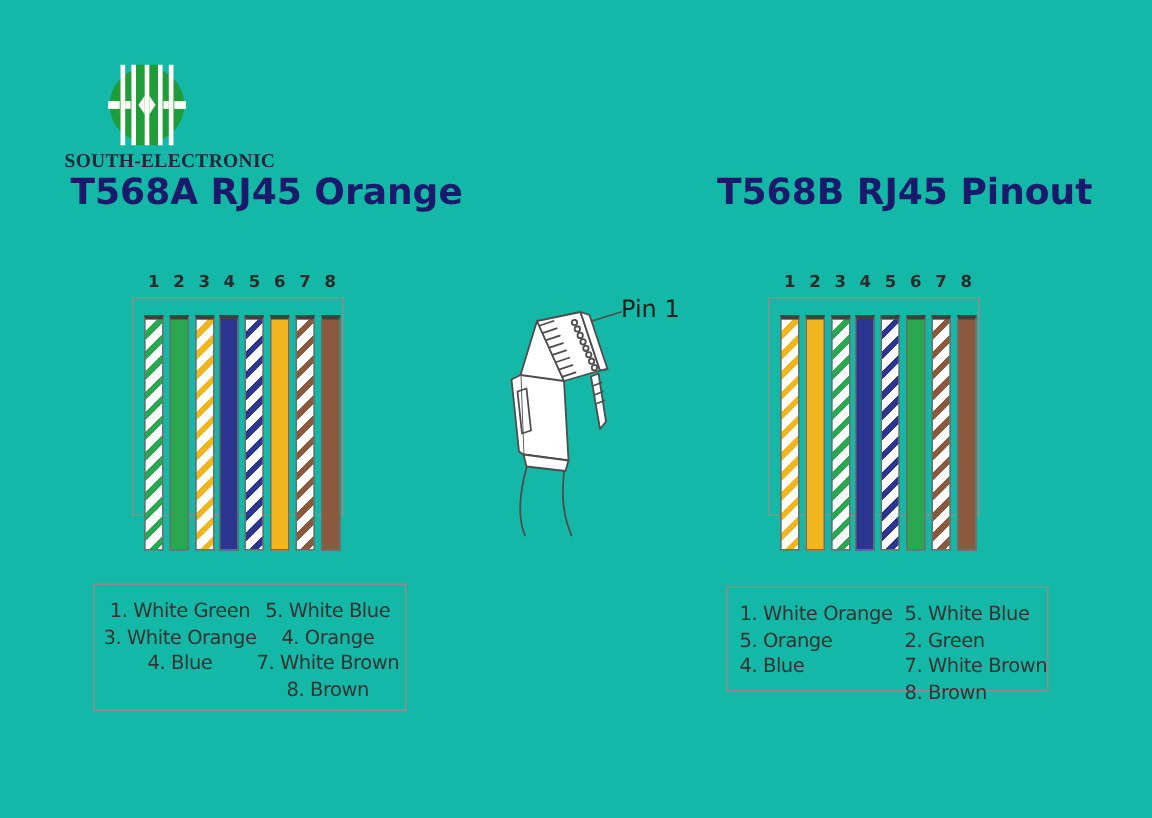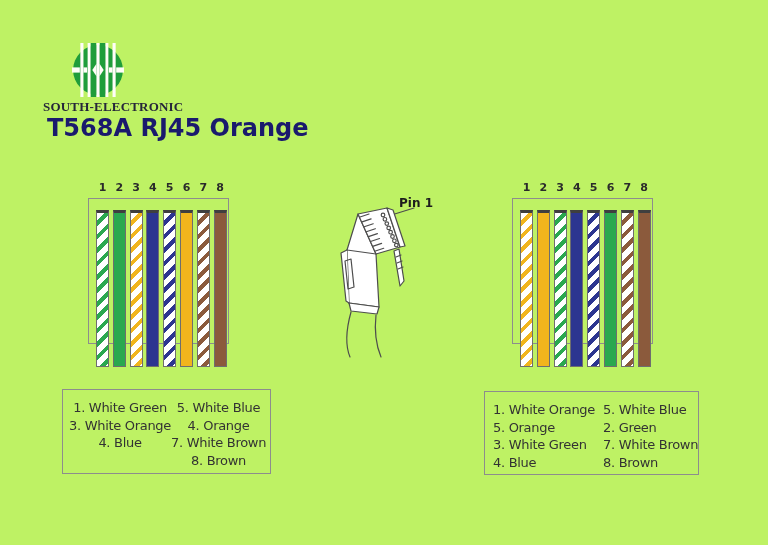--- a/index.html
+++ b/index.html
@@ -1,16 +1,16 @@
 <!DOCTYPE html>
 <html><head>
 <meta charset="utf-8">
 <style>
   html,body{margin:0;padding:0;background:#fffdf8;}
-  .canvas{position:relative;width:768px;height:545px;background:#bef264;
+  .canvas{position:relative;width:768px;height:545px;background:#14b8a6;
           font-family:"DejaVu Sans","Liberation Sans",sans-serif;overflow:hidden;}
 
   .logo{position:absolute;left:72px;top:43px;width:52px;height:54px;}
   .brand-name{position:absolute;left:43px;top:99px;font-family:"Liberation Serif",serif;
               font-weight:700;font-size:13px;letter-spacing:.2px;color:#26263a;white-space:nowrap;}
 
   .title{position:absolute;top:114px;font-size:24px;font-weight:700;color:#1a1a6d;white-space:nowrap;}
   .title.a{left:47px;}
   .title.b{left:478px;}
 
@@ -18,28 +18,28 @@
   .diagram.a{left:88px;}
   .diagram.b{left:512px;}
   .pin-num{position:absolute;top:0;width:17px;text-align:center;font-size:11px;font-weight:700;color:#2b2b2b;}
   .wire-window{position:absolute;left:0;top:17px;width:141px;height:146px;border:1px solid #8d8d8d;
                box-sizing:border-box;background:transparent;}
   .wire{position:absolute;top:29px;width:13px;height:157px;box-sizing:border-box;
         border:1px solid #6e6e6e;border-top:3px solid #3f3f3f;}
 
   .legend{position:absolute;border:1px solid #8d8d8d;box-sizing:border-box;background:transparent;}
   .legend.a{left:62px;top:389px;width:209px;height:85px;text-align:center;}
-  .legend.b{left:484px;top:391px;width:215px;height:84px;}
+  .legend.b{left:484px;top:391px;width:215px;height:70px;}
   .legend-col{position:absolute;top:9px;font-size:13px;letter-spacing:-0.3px;line-height:17.6px;
               color:#333;white-space:nowrap;}
   .legend.a .col1{left:6px;}  .legend.a .col2{left:108px;}
   .legend.b .col1{left:8px;}  .legend.b .col2{left:118px;}
 
   .connector{position:absolute;left:330px;top:195px;width:120px;height:165px;}
-  .pin1-label{position:absolute;left:399px;top:196px;font-size:12px;font-weight:700;color:#1d1d1d;}
+  .pin1-label{position:absolute;left:414px;top:196px;font-size:16px;font-weight:400;color:#1d1d1d;}
 </style>
 </head>
 <body>
 
 <div class="canvas">
 
   <svg class="logo" viewBox="0 0 100 104" aria-hidden="true">
     <circle cx="50" cy="52" r="48" fill="#1f9d3a"></circle>
     <rect x="16" y="0" width="6" height="104" fill="#fffdf8"></rect>
     <rect x="30" y="0" width="6" height="104" fill="#fffdf8"></rect>
@@ -51,20 +51,21 @@
     <polygon points="47,40 39,52 47,64" fill="#fffdf8"></polygon>
     <polygon points="53,40 61,52 53,64" fill="#fffdf8"></polygon>
     <rect x="0" y="47" width="15" height="10" fill="#fffdf8"></rect>
     <rect x="85" y="47" width="15" height="10" fill="#fffdf8"></rect>
     <rect x="22" y="47" width="7" height="10" fill="#fffdf8"></rect>
     <rect x="71" y="47" width="7" height="10" fill="#fffdf8"></rect>
   </svg>
   <div class="brand-name">SOUTH-ELECTRONIC</div>
 
   <div class="title a">T568A RJ45 Orange</div>
+  <div class="title b">T568B RJ45 Pinout</div>
 
   <div class="diagram a">
     <div class="wire-window"></div>
   <span class="pin-num" style="left: 6px;">1</span>
       <span class="pin-num" style="left: 22.8px;">2</span>
       <span class="pin-num" style="left: 39.6px;">3</span>
       <span class="pin-num" style="left: 56.4px;">4</span>
       <span class="pin-num" style="left: 73.2px;">5</span>
       <span class="pin-num" style="left: 90px;">6</span>
       <span class="pin-num" style="left: 106.8px;">7</span>
@@ -147,21 +148,20 @@
         <div class="legend-item">5. White Blue</div>
         <div class="legend-item">4. Orange</div>
         <div class="legend-item">7. White Brown</div>
         <div class="legend-item">8. Brown</div>
       </div>
     </div>
   <div class="legend b">
       <div class="legend-col col1">
         <div class="legend-item">1. White Orange</div>
         <div class="legend-item">5. Orange</div>
-        <div class="legend-item">3. White Green</div>
         <div class="legend-item">4. Blue</div>
       </div>
       <div class="legend-col col2">
         <div class="legend-item">5. White Blue</div>
         <div class="legend-item">2. Green</div>
         <div class="legend-item">7. White Brown</div>
         <div class="legend-item">8. Brown</div>
       </div>
     </div>
 

